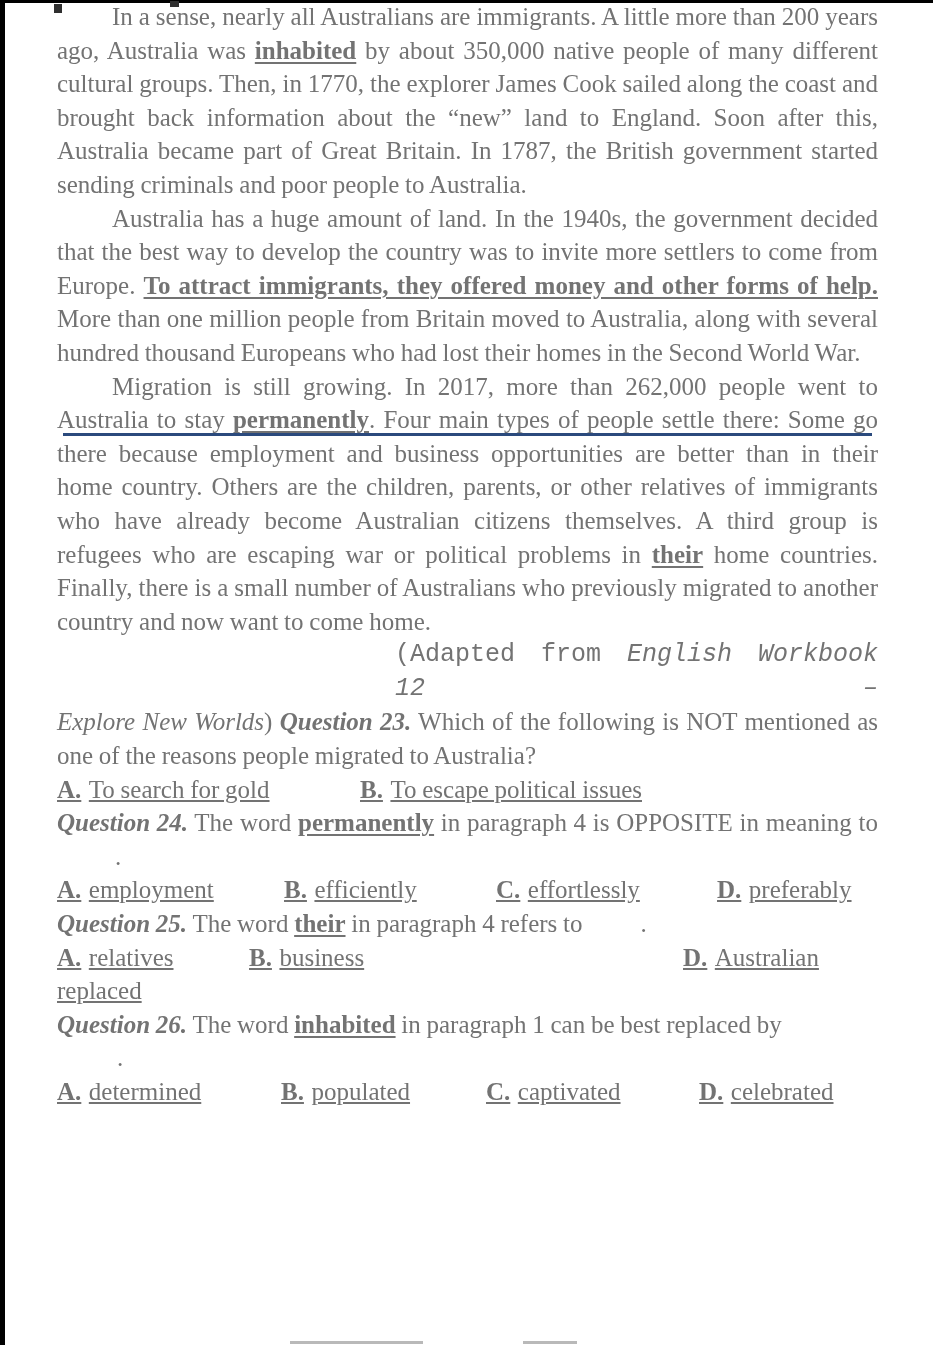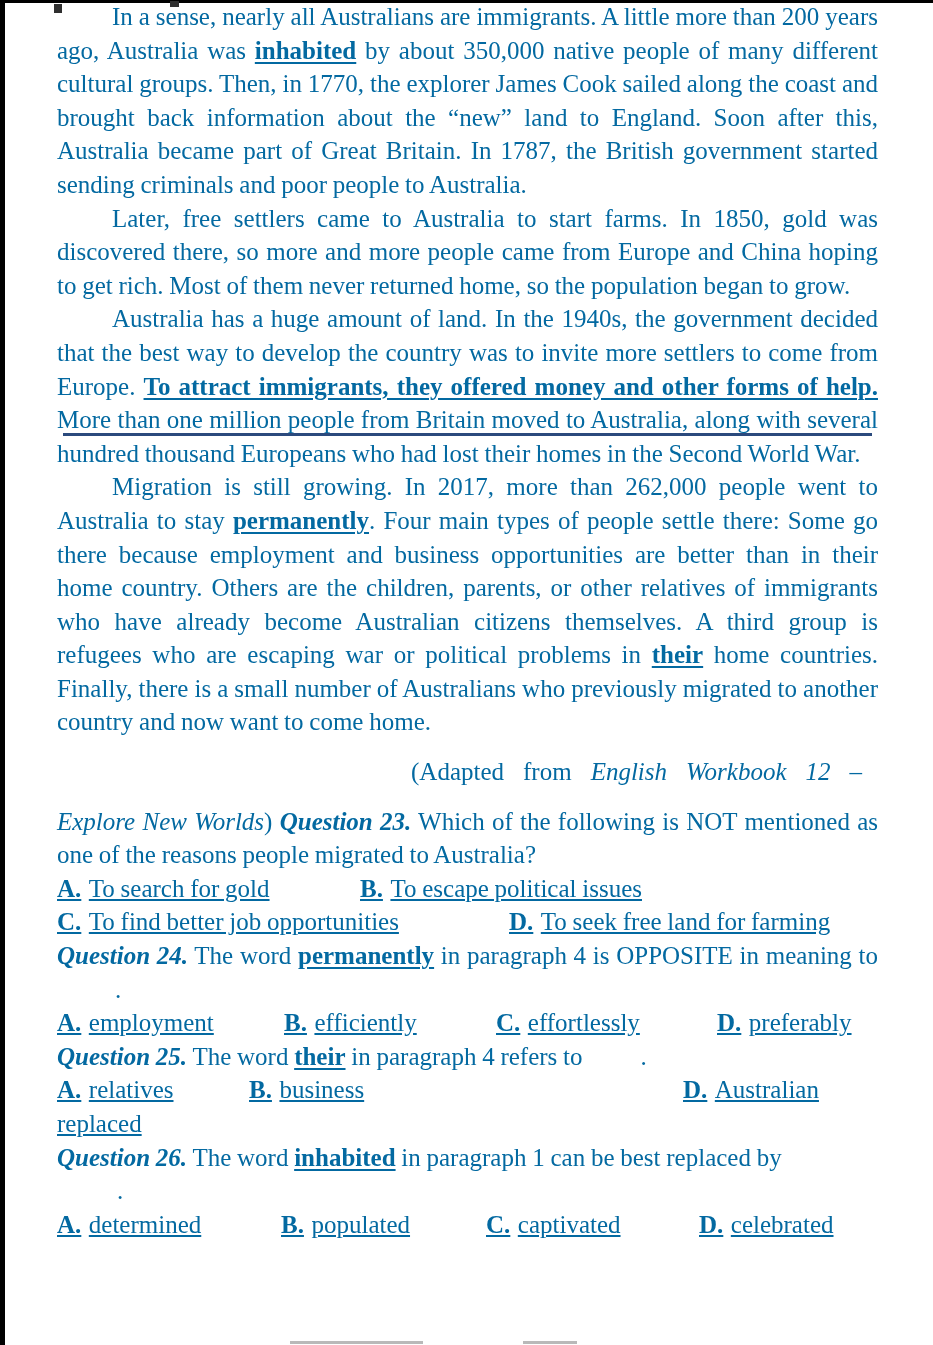--- a/index.html
+++ b/index.html
@@ -4,45 +4,46 @@
 <style>
   html,body{margin:0;padding:0;background:#ffffff;}
   .page{
     position:relative;
     width:933px;height:1345px;
     background:#ffffff;
     overflow:hidden;
     font-family:"Liberation Serif","DejaVu Serif",serif;
     font-size:25px;
     line-height:33.6px;
-    color:#0369a1;
+    color:#737373;
     word-spacing:-0.5px;
   }
   .border-top{position:absolute;left:0;top:0;width:933px;height:3px;background:#000;}
   .border-left{position:absolute;left:0;top:0;width:5px;height:1345px;background:#000;}
   .mark{position:absolute;background:#2f2f2f;}
   .mark1{left:54px;top:4px;width:8px;height:9px;}
   .mark2{left:170px;top:1px;width:9px;height:6px;}
   .smudge{position:absolute;background:#b9b9b9;height:3px;}
   .smudge1{left:290px;top:1341px;width:133px;}
   .smudge2{left:523px;top:1341px;width:54px;}
   .content{
     position:absolute;left:57px;top:0;width:821px;
   }
   .para{
     margin:0;
     text-align:justify;
     text-indent:55px;
   }
   .no-indent{text-indent:0;}
   .attr-line1{
-    margin:16px;
+    margin:0;
     text-align:justify;
     text-align-last:justify;
     padding-left:338px;
+    font-family:Liberation Mono, monospace;
   }
   .run-n{}
   .run-b{font-weight:bold;font-style:italic;}
   .run-bu{font-weight:bold;text-decoration:underline;text-decoration-thickness:2px;text-underline-offset:3px;}
   .run-i{font-style:italic;}
   .run-g{display:inline-block;width:58px;}
   .blue-line{
     position:absolute;left:63px;top:433px;width:809px;height:3px;
     background:#2b4a7d;
   }
@@ -58,34 +59,29 @@
 
   <div class="border-top"></div>
   <div class="border-left"></div>
   <div class="mark mark1"></div>
   <div class="mark mark2"></div>
   <div class="blue-line"></div>
 
   <div class="content">
 
     <p class="para"><span class="run-n">In a sense, nearly all Australians are immigrants. A little more than 200 years ago, Australia was </span><span class="run-bu">inhabited</span><span class="run-n"> by about 350,000 native people of many different cultural groups. Then, in 1770, the explorer James Cook sailed along the coast and brought back information about the “new” land to England. Soon after this, Australia became part of Great Britain. In 1787, the British government started sending criminals and poor people to Australia.</span></p>
-    <p class="para"><span class="run-n">Later, free settlers came to Australia to start farms. In 1850, gold was discovered there, so more and more people came from Europe and China hoping to get rich. Most of them never returned home, so the population began to grow.</span></p>
     <p class="para"><span class="run-n">Australia has a huge amount of land. In the 1940s, the government decided that the best way to develop the country was to invite more settlers to come from Europe. </span><span class="run-bu">To attract immigrants, they offered money and other forms of help.</span><span class="run-n"> More than one million people from Britain moved to Australia, along with several hundred thousand Europeans who had lost their homes in the Second World War.</span></p>
     <p class="para"><span class="run-n">Migration is still growing. In 2017, more than 262,000 people went to Australia to stay </span><span class="run-bu">permanently</span><span class="run-n">. Four main types of people settle there: Some go there because employment and business opportunities are better than in their home country. Others are the children, parents, or other relatives of immigrants who have already become Australian citizens themselves. A third group is refugees who are escaping war or political problems in </span><span class="run-bu">their</span><span class="run-n"> home countries. Finally, there is a small number of Australians who previously migrated to another country and now want to come home.</span></p>
 
     <p class="attr-line1"><span class="run-n">(Adapted from </span><span class="run-i">English Workbook 12 –</span></p>
     <p class="para no-indent"><span class="run-i">Explore New Worlds</span><span class="run-n">) </span><span class="run-b">Question 23.</span><span class="run-n"> Which of the following is NOT mentioned as one of the reasons people migrated to Australia?</span></p>
 
     <div class="opt-row">
       <span class="opt" style="left:0px"><span class="opt-letter">A.</span><span>To search for gold</span></span>
       <span class="opt" style="left:303px"><span class="opt-letter">B.</span><span>To escape political issues</span></span>
-    </div>
-    <div class="opt-row">
-      <span class="opt" style="left:0px"><span class="opt-letter">C.</span><span>To find better job opportunities</span></span>
-      <span class="opt" style="left:452px"><span class="opt-letter">D.</span><span>To seek free land for farming</span></span>
     </div>
 
     <p class="para no-indent"><span class="run-b">Question 24.</span><span class="run-n"> The word </span><span class="run-bu">permanently</span><span class="run-n"> in paragraph 4 is OPPOSITE in meaning to</span><span class="run-g"></span><span class="run-n">.</span></p>
     <div class="opt-row">
       <span class="opt" style="left:0px"><span class="opt-letter">A.</span><span>employment</span></span>
       <span class="opt" style="left:227px"><span class="opt-letter">B.</span><span>efficiently</span></span>
       <span class="opt" style="left:439px"><span class="opt-letter">C.</span><span>effortlessly</span></span>
       <span class="opt" style="left:660px"><span class="opt-letter">D.</span><span>preferably</span></span>
     </div>
 

